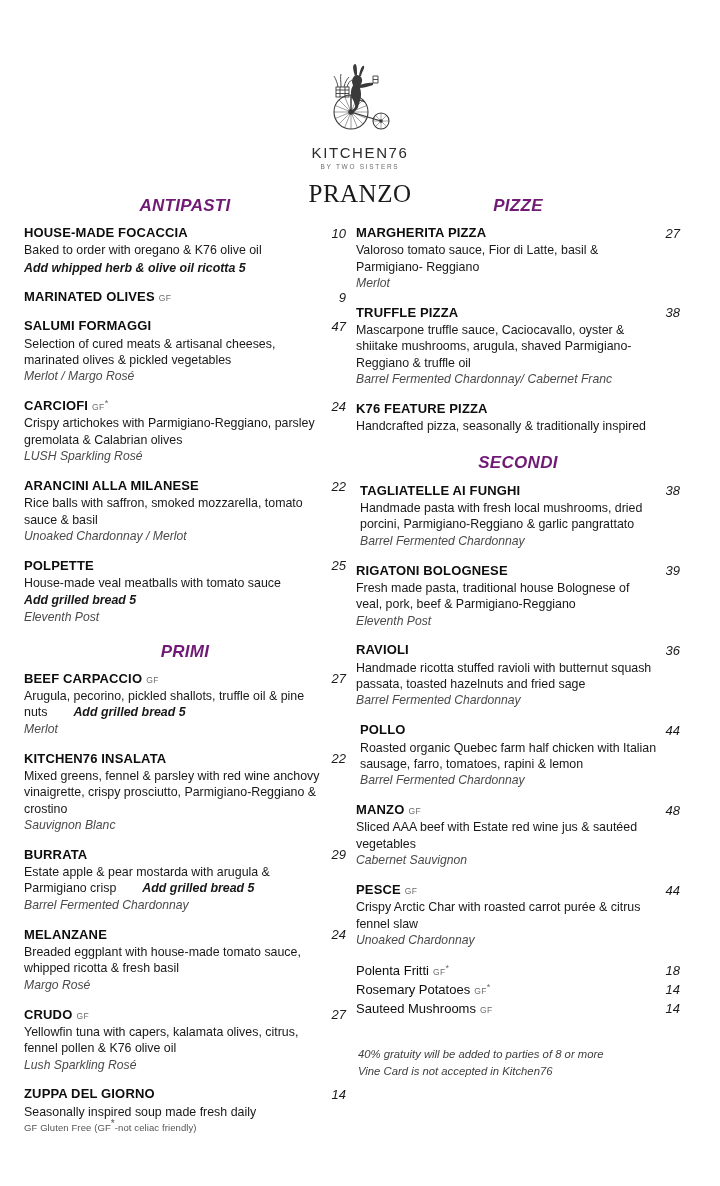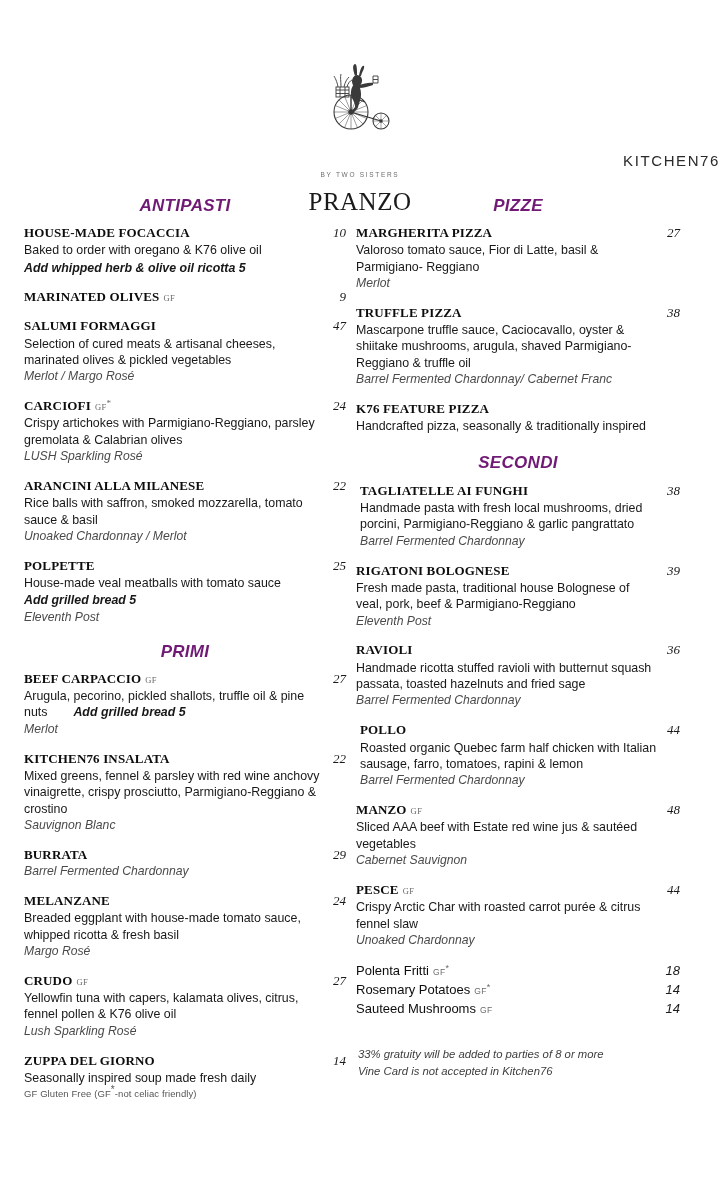--- a/index.html
+++ b/index.html
@@ -19,22 +19,21 @@
     width: 100%;
     text-align: center;
     padding-top: 62px;
   }
   .logo-mark { width: 78px; height: 70px; display: inline-block; }
   .logo-wordmark {
     font-family: "Liberation Sans", sans-serif;
     font-size: 15px;
     letter-spacing: 1.6px;
     color: #2a2a2a;
-    margin-top: 16px;
-    text-align: right;
+    margin-top: 8px;
   }
   .logo-sub {
     font-size: 6.5px;
     letter-spacing: 1.7px;
     color: #6d6d6d;
     margin-top: 2px;
   }
   .pranzo {
     font-family: "Liberation Serif", serif;
     font-size: 25px;
@@ -70,23 +69,22 @@
   .sec-gap           { margin-top: 18px; margin-bottom: 10px; }
   .sec-gap-primi     { margin-top: 16px; margin-bottom: 9px; }
   .sec-gap-contorni  { margin-top: 18px; margin-bottom: 10px; }
 
   
   .item { margin-bottom: 13px; position: relative; }
   .item.indent { padding-left: 4px; }
 
   .item-head {
     display: flex;
-    align-items: flex-start;
+    align-items: center;
     justify-content: space-between;
-    font-family: Liberation Serif, serif;
   }
   .item-name {
     font-size: 13px;
     font-weight: bold;
     letter-spacing: 0.15px;
     color: #0d0d0d;
     line-height: 1.25;
   }
   .gf {
     font-size: 8.5px;
@@ -302,20 +300,21 @@
       </div>
       <div class="desc">Mixed greens, fennel &amp; parsley with red wine anchovy vinaigrette, crispy prosciutto, Parmigiano-Reggiano &amp; crostino</div>
       <div class="pairing">Sauvignon Blanc</div>
     </div>
 
     <div class="item">
       <div class="item-head">
         <span class="item-name"><span>BURRATA</span></span>
         <span class="price">29</span>
       </div>
+      <div class="desc"><span>Estate apple &amp; pear mostarda with arugula &amp; Parmigiano crisp</span><span class="addon addon-inline">Add grilled bread 5</span></div>
       <div class="pairing">Barrel Fermented Chardonnay</div>
     </div>
 
     <div class="item">
       <div class="item-head">
         <span class="item-name"><span>MELANZANE</span></span>
         <span class="price">24</span>
       </div>
       <div class="desc">Breaded eggplant with house-made tomato sauce, whipped ricotta &amp; fresh basil</div>
       <div class="pairing">Margo Rosé</div>
@@ -435,18 +434,18 @@
     <div class="contorni-row">
       <span class="contorni-name"><span>Rosemary Potatoes</span><span class="gf">GF<sup>*</sup></span></span>
       <span class="price">14</span>
     </div>
     <div class="contorni-row">
       <span class="contorni-name"><span>Sauteed Mushrooms</span><span class="gf">GF</span></span>
       <span class="price">14</span>
     </div>
 
     <div class="notes">
-      <div>33% gratuity will be added to parties of 8 or more</div>
+      <div>40% gratuity will be added to parties of 8 or more</div>
       <div>Vine Card is not accepted in Kitchen76</div>
     </div>
 
   </div>
 </div>
 
 </body></html>

